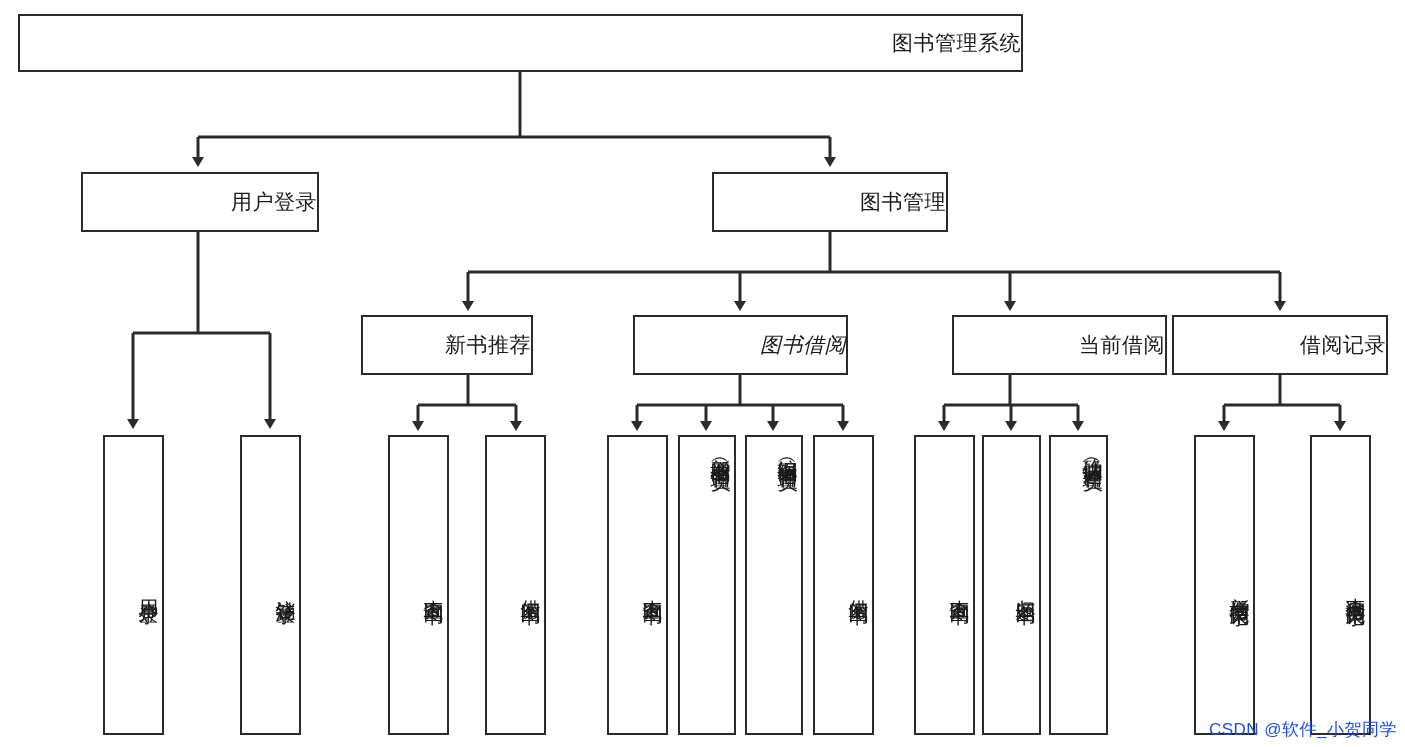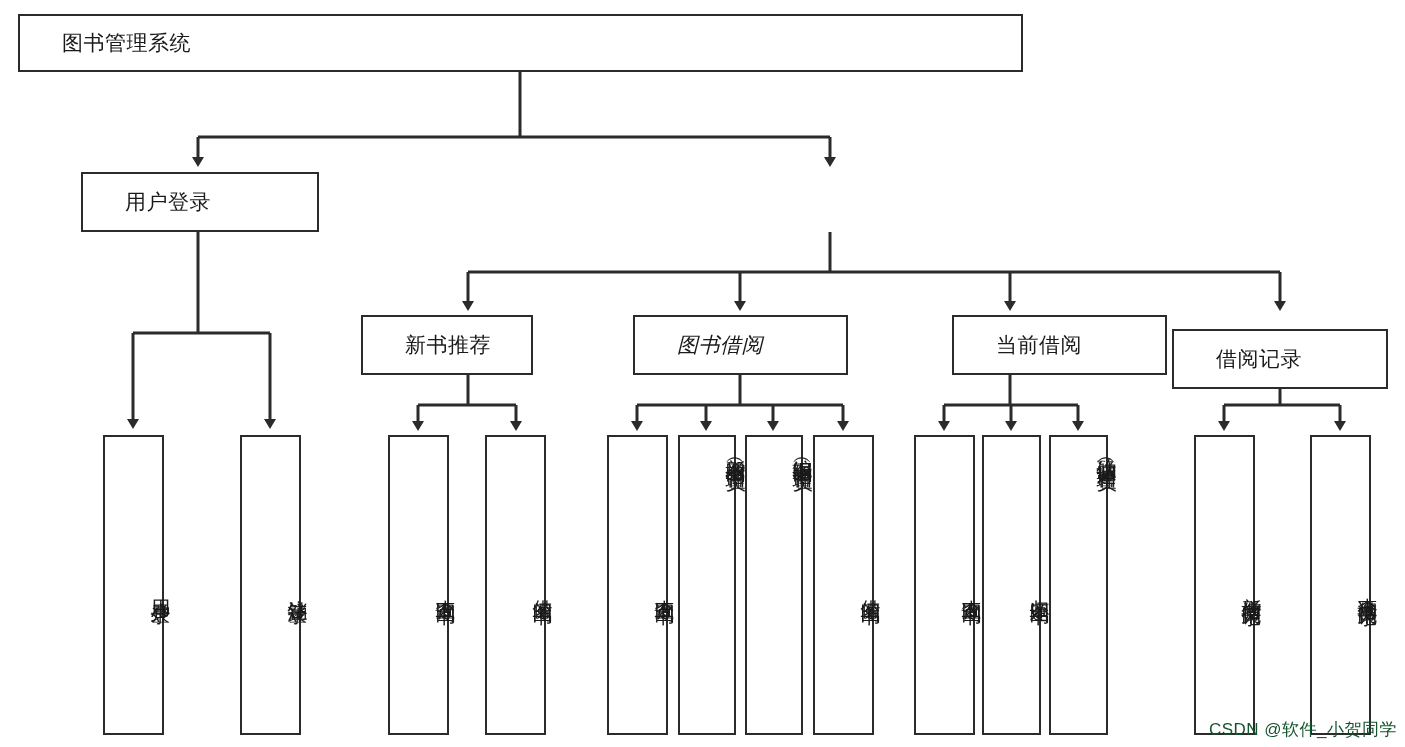--- a/index.html
+++ b/index.html
@@ -23,21 +23,21 @@
     height: 747px;
     pointer-events: none;
   }
   .node {
     position: absolute;
     box-sizing: border-box;
     border: 2px solid #2b2b2b;
     background: #ffffff;
     display: flex;
     align-items: center;
-    justify-content: flex-start;
+    justify-content: flex-end;
     color: #1a1a1a;
     padding-left: 42px;
   }
   .node-label {
     font-size: 21px;
     line-height: 1.15;
     letter-spacing: 0.5px;
     white-space: nowrap;
     color: #1a1a1a;
   }
@@ -55,21 +55,21 @@
     max-height: 100%;
   }
   .node.leaf.centered {
     align-items: center;
   }
   #watermark {
     position: absolute;
     right: 8px;
     bottom: 6px;
     font-size: 17px;
-    color: #14532d;
+    color: #1d4ed8;
     letter-spacing: 0.5px;
     user-select: none;
     white-space: nowrap;
   }
 </style>
 </head>
 <body>
 
 <div id="canvas">
 
@@ -136,34 +136,37 @@
   </svg>
 
   <div class="node" style="left:18px; top:14px; width:1005px; height:58px;">
     <span class="node-label">图书管理系统</span>
   </div>
 
   <div class="node" style="left:81px; top:172px; width:238px; height:60px;">
     <span class="node-label">用户登录</span>
   </div>
 
+  <div class="node" style="left:712px; top:172px; width:236px; height:60px;">
+    <span class="node-label">图书管理</span>
+  </div>
 
   <div class="node" style="left:361px; top:315px; width:172px; height:60px;">
     <span class="node-label">新书推荐</span>
   </div>
 
   <div class="node" style="left:633px; top:315px; width:215px; height:60px;font-style:italic;">
     <span class="node-label">图书借阅</span>
   </div>
 
   <div class="node" style="left:952px; top:315px; width:215px; height:60px;">
     <span class="node-label">当前借阅</span>
   </div>
 
-  <div class="node" style="left:1172px; top:315px; width:216px; height:60px;margin-top:14px;">
+  <div class="node" style="left:1172px; top:315px; width:216px; height:60px;">
     <span class="node-label">借阅记录</span>
   </div>
 
   <div class="node leaf centered" style="left:103px; top:435px; width:61px; height:300px;">
     <span class="node-label">用户登录</span>
   </div>
 
   <div class="node leaf centered" style="left:240px; top:435px; width:61px; height:300px;">
     <span class="node-label">注销登录</span>
   </div>

